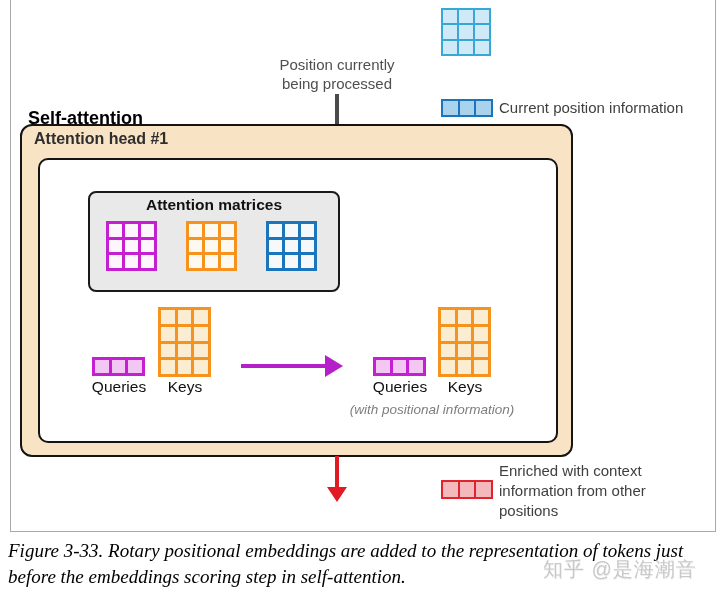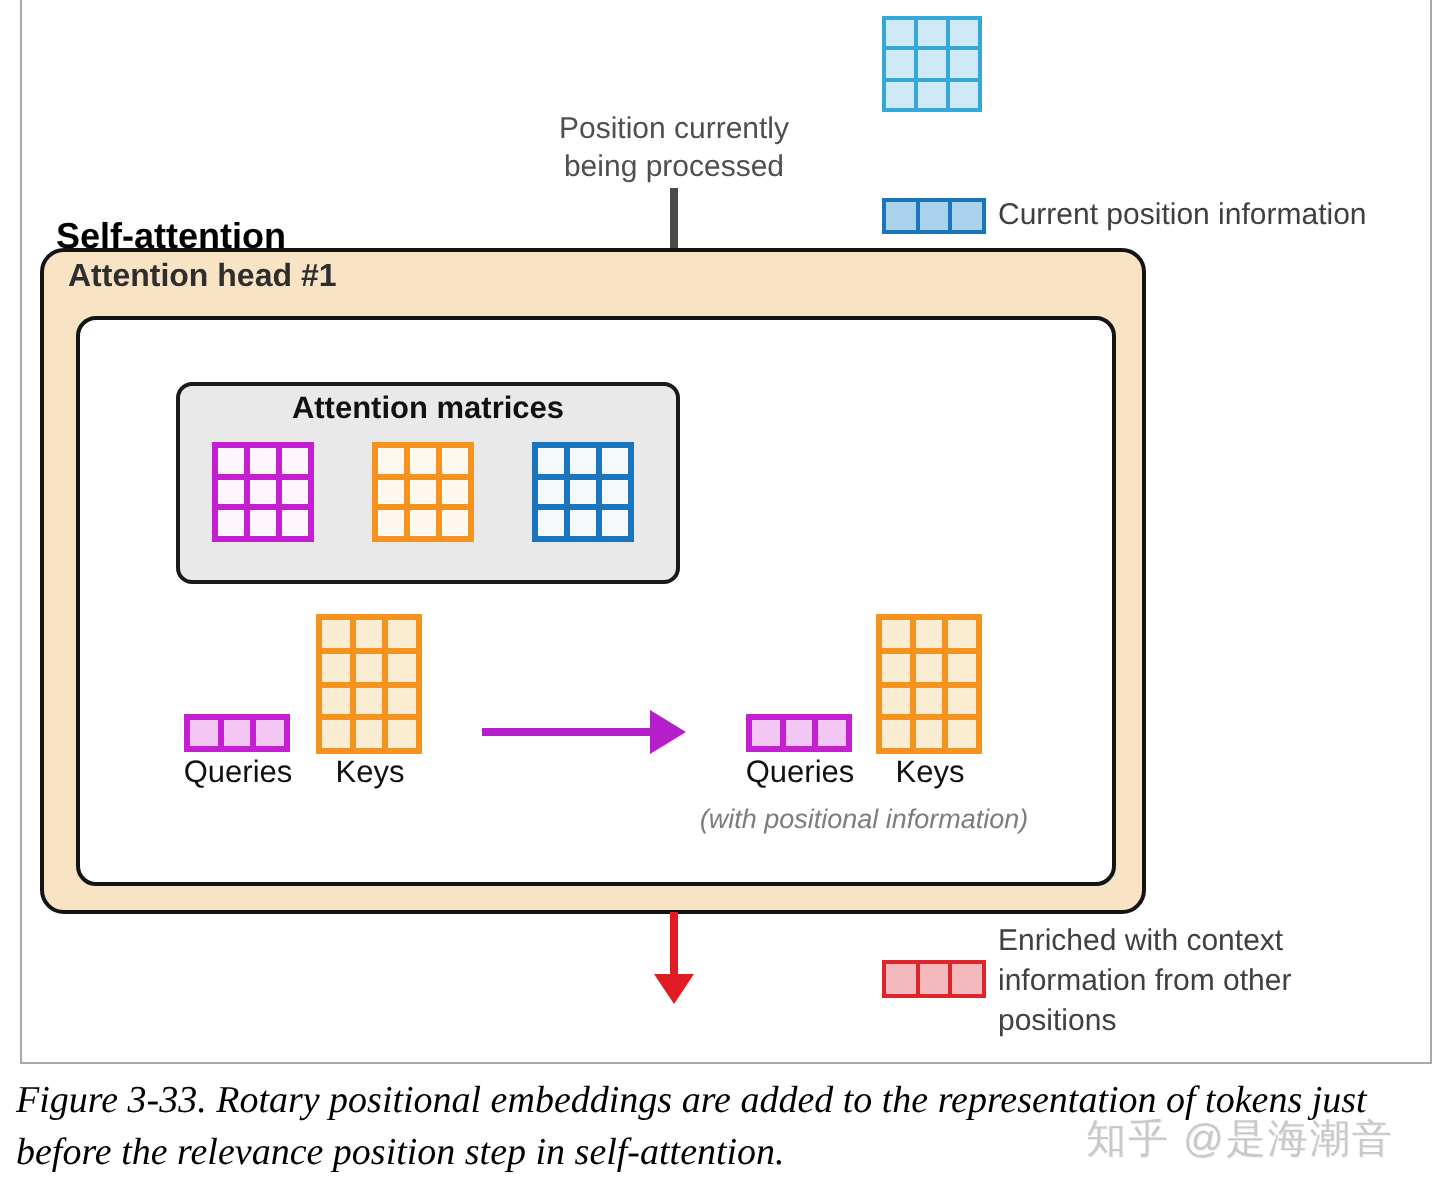--- a/index.html
+++ b/index.html
@@ -197,17 +197,17 @@
   <div class="abs arrow-red-head"></div>
   <div class="abs lg-enriched" style="background-color: rgb(224, 36, 43); display: grid; box-sizing: border-box; grid-template-columns: repeat(3, 1fr); grid-template-rows: repeat(1, 1fr); gap: 2px; padding: 2px;">
       <div style="background-color: rgb(243, 185, 189);"></div>
       <div style="background-color: rgb(243, 185, 189);"></div>
       <div style="background-color: rgb(243, 185, 189);"></div>
     </div>
   <div class="abs lg-enriched-lbl">Enriched with context information from other positions</div>
 
   <div class="abs caption">
     <div>Figure 3-33. Rotary positional embeddings are added to the representation of tokens just</div>
-    <div>before the relevance position step in self-attention.</div>
+    <div>before the embeddings scoring step in self-attention.</div>
   </div>
   <div class="abs watermark">知乎 @是海潮音</div>
 
 </div>
 
 </body></html>

